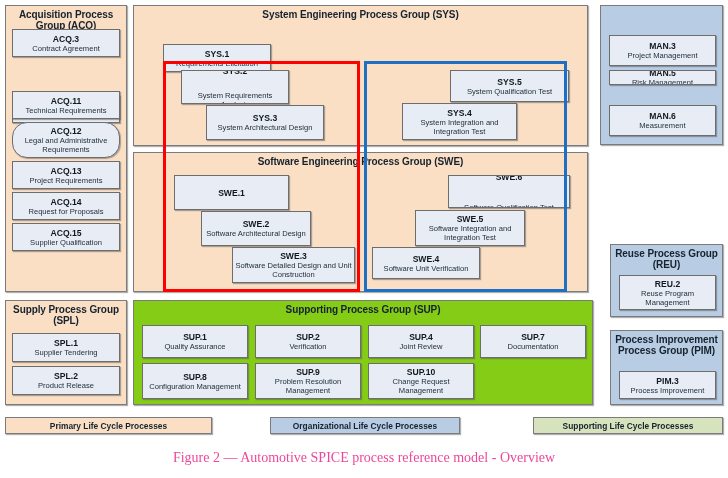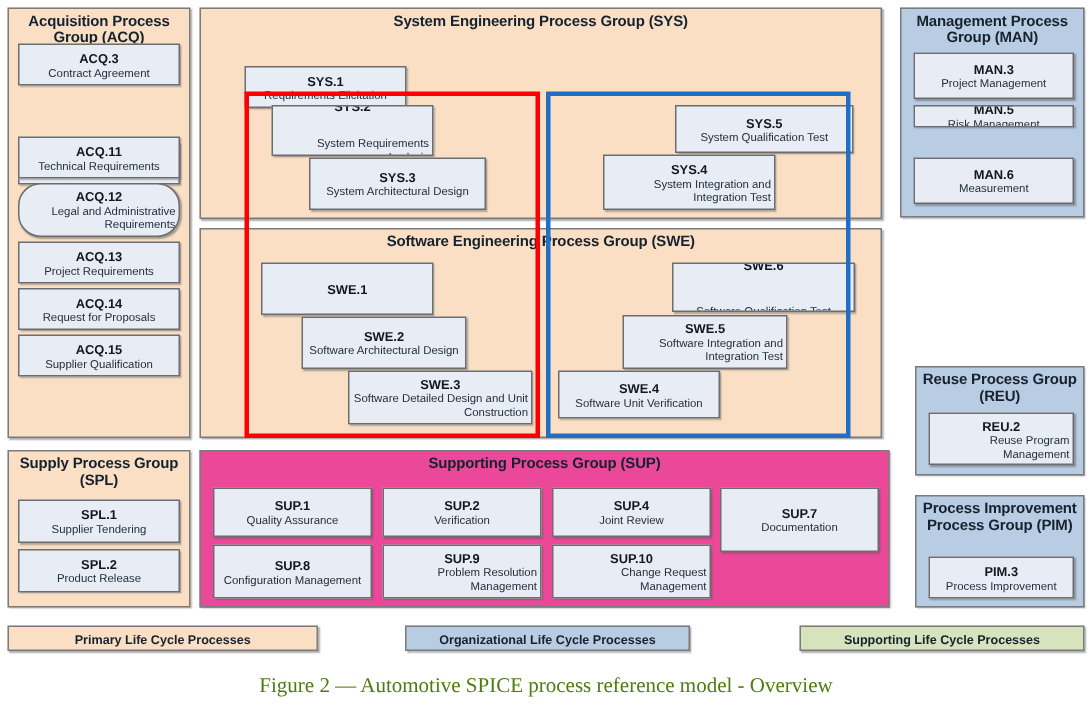--- a/index.html
+++ b/index.html
@@ -22,21 +22,21 @@
 
   
   .group {
     position: absolute;
     box-sizing: border-box;
     border: 1px solid #7b7b7b;
     box-shadow: 1px 1px 1px rgba(80,80,80,0.45);
   }
   .group.primary   { background: #fadfc5; }
   .group.org       { background: #b8cce4; }
-  .group.support   { background: #ec4899; }
+  .group.support   { background: #84cc16; }
 
   .group-title {
     text-align: center;
     font-weight: bold;
     font-size: 10px;
     color: #16222e;
     line-height: 11px;
     padding-top: 3px;
     padding-bottom: 2px;
     letter-spacing: -0.1px;
@@ -60,21 +60,20 @@
     font-weight: bold;
     font-size: 8.6px;
     color: #11181f;
     line-height: 10px;
   }
   .proc .pname {
     font-size: 7.6px;
     color: #22303c;
     line-height: 9px;
     padding: 0 2px;
-    text-align: right;
   }
 
   
 
   
   .frame {
     position: absolute;
     box-sizing: border-box;
     pointer-events: none;
   }
@@ -101,21 +100,21 @@
 
   
   #caption {
     position: absolute;
     left: 0;
     top: 450px;
     width: 728px;
     text-align: center;
     font-family: "Liberation Serif", serif;
     font-size: 14px;
-    color: #4d7c0f;
+    color: #ec4899;
   }
 </style>
 </head>
 <body>
 
 <div id="stage">
 
   <div class="group primary" style="left:5px; top:5px; width:122px; height:287px;">
     <div class="group-title">Acquisition Process Group (ACQ)</div>
 
@@ -225,40 +224,39 @@
       <div class="pname">Quality Assurance</div>
     </div>
     <div class="proc" style="left:121px; top:24px; width:106px; height:33px;">
       <div class="pid">SUP.2</div>
       <div class="pname">Verification</div>
     </div>
     <div class="proc" style="left:234px; top:24px; width:106px; height:33px;">
       <div class="pid">SUP.4</div>
       <div class="pname">Joint Review</div>
     </div>
-    <div class="proc" style="left:346px; top:24px; width:106px; height:43px;">
+    <div class="proc" style="left:346px; top:24px; width:106px; height:33px;">
       <div class="pid">SUP.7</div>
       <div class="pname">Documentation</div>
     </div>
     <div class="proc" style="left:8px; top:62px; width:106px; height:36px;">
       <div class="pid">SUP.8</div>
       <div class="pname">Configuration Management</div>
     </div>
     <div class="proc" style="left:121px; top:62px; width:106px; height:36px;">
       <div class="pid">SUP.9</div>
       <div class="pname">Problem Resolution Management</div>
     </div>
     <div class="proc" style="left:234px; top:62px; width:106px; height:36px;">
       <div class="pid">SUP.10</div>
       <div class="pname">Change Request Management</div>
     </div>
   </div>
 
   <div class="group org" style="left:600px; top:5px; width:123px; height:140px;">
-    <div class="group-title">Management Process Group (MAN)</div>
     <div class="proc" style="left:8px; top:29px; width:107px; height:31px;">
       <div class="pid">MAN.3</div>
       <div class="pname">Project Management</div>
     </div>
     <div class="proc" style="left:8px; top:64px; width:107px; height:15px;">
       <div class="pid">MAN.5</div>
       <div class="pname">Risk Management</div>
     </div>
     <div class="proc" style="left:8px; top:99px; width:107px; height:31px;">
       <div class="pid">MAN.6</div>

